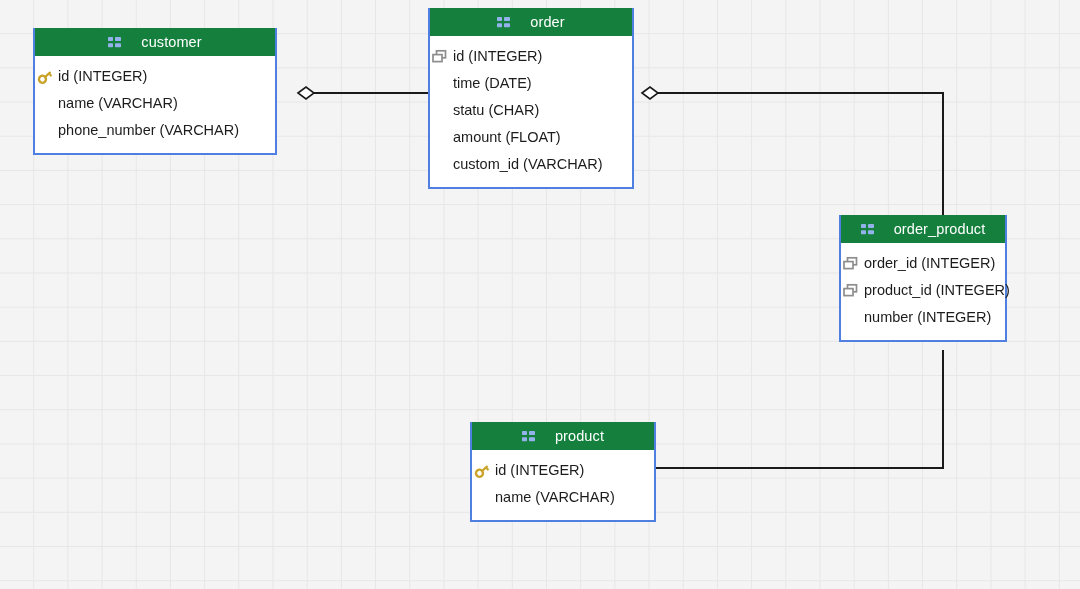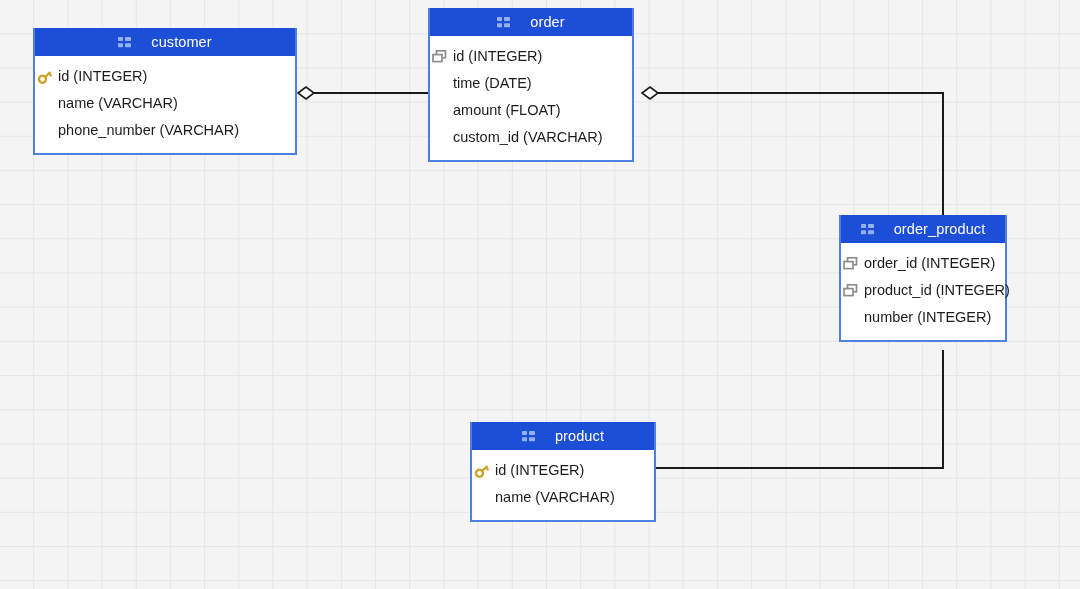--- a/index.html
+++ b/index.html
@@ -35,21 +35,21 @@
     position: absolute;
     box-sizing: border-box;
     background: #ffffff;
     border: 2px solid #4f7fe0;
     border-top: none;
     box-shadow: 0 0 0 0 rgba(0,0,0,0);
   }
   .entity-header {
     position: relative;
     height: 28px;
-    background: #1d4ed8;
+    background: #15803d;
     display: flex;
     align-items: center;
     justify-content: center;
     gap: 20px;
   }
   .entity-title {
     color: #ffffff;
     font-size: 14.5px;
     line-height: 1;
     letter-spacing: 0.1px;
@@ -81,21 +81,21 @@
   .field-icon.blank {
     visibility: hidden;
   }
   .field-label {
     font-size: 14.5px;
     color: #1c1c1c;
     line-height: 1;
   }
 
   
-  #ent-customer      { left: 33px;  top: 28px;  width: 264px; }
+  #ent-customer      { left: 33px;  top: 28px;  width: 244px; }
   #ent-order         { left: 428px; top: 8px;   width: 206px; }
   #ent-order_product { left: 839px; top: 215px; width: 168px; }
   #ent-product       { left: 428px; top: 422px; width: 186px; margin-left: 42px; }
 </style>
 </head>
 <body>
 
 <div id="canvas">
 
   <svg id="connectors" viewBox="0 0 1080 589" width="1080" height="589">
@@ -165,20 +165,24 @@
           <rect x="2.0" y="5.6" width="9" height="7" fill="#ffffff" stroke="#8d8d8d" stroke-width="1.7"></rect>
         </svg>
         <span class="field-label">id (INTEGER)</span>
       </div>
       <div class="field-row">
         <span class="field-icon blank"></span>
         <span class="field-label">time (DATE)</span>
       </div>
       <div class="field-row">
         <span class="field-icon blank"></span>
+        <span class="field-label">statu (CHAR)</span>
+      </div>
+      <div class="field-row">
+        <span class="field-icon blank"></span>
         <span class="field-label">amount (FLOAT)</span>
       </div>
       <div class="field-row">
         <span class="field-icon blank"></span>
         <span class="field-label">custom_id (VARCHAR)</span>
       </div>
     </div>
   </div>
 
   <div class="entity" id="ent-order_product">

